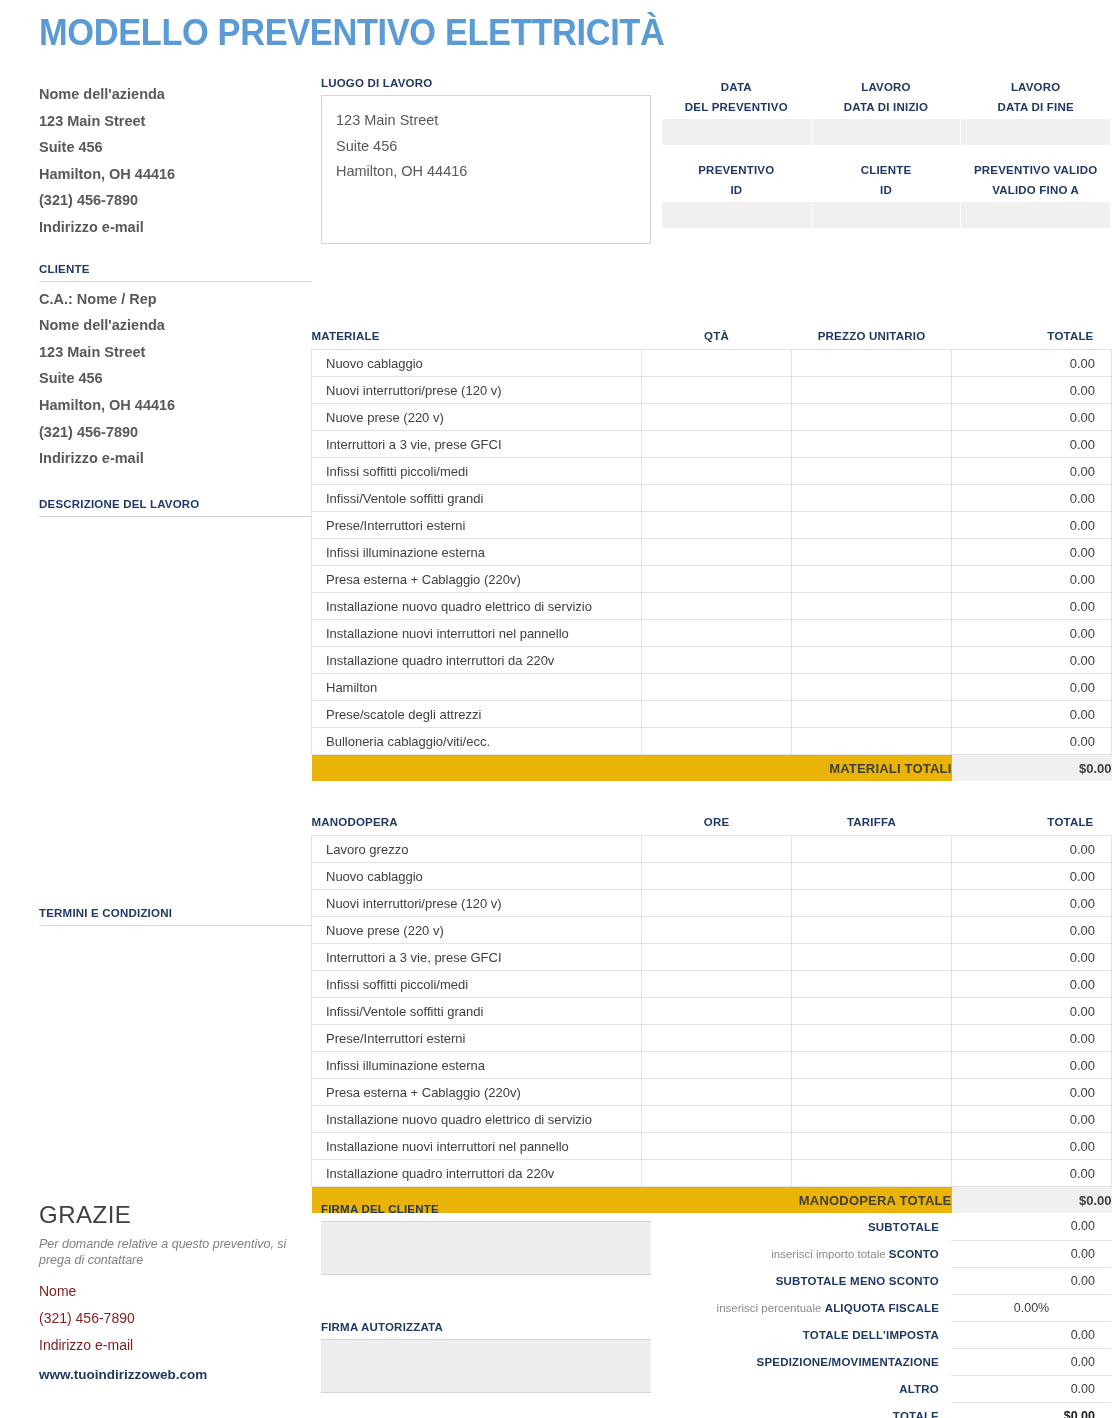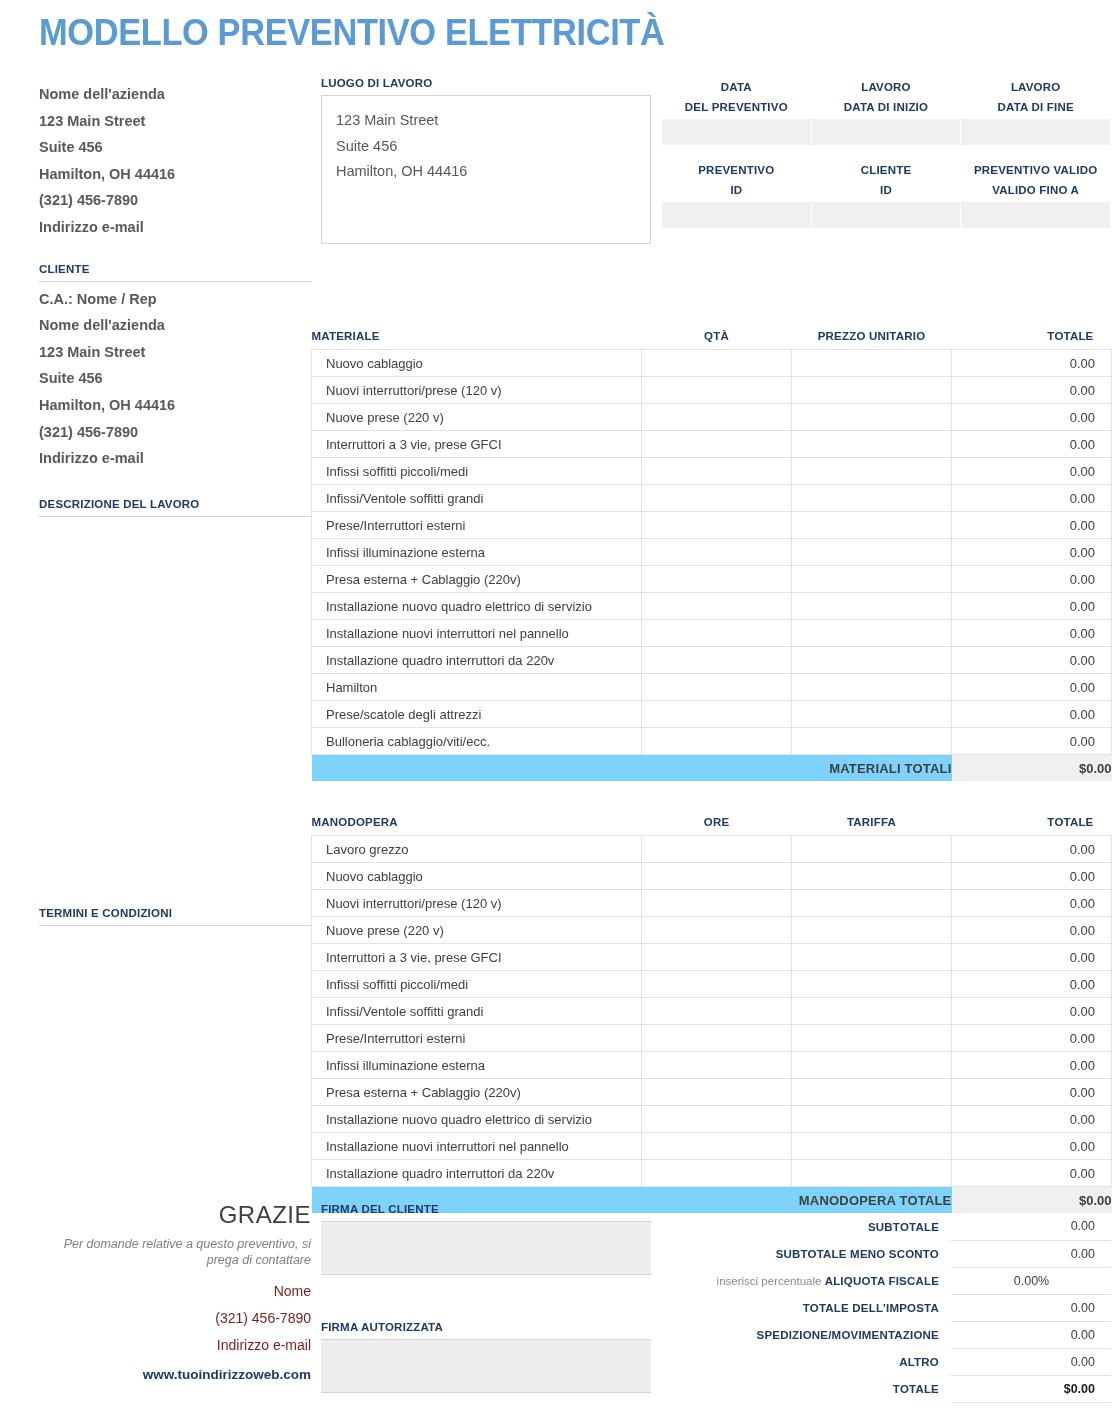--- a/index.html
+++ b/index.html
@@ -148,21 +148,21 @@
     padding: 0;
   }
   .items td.desc { padding-left: 14px; }
   .items td.num  { text-align: right; padding-right: 16px; }
 
   .bar-row td {
     border: none;
     padding: 0;
   }
   .bar-label {
-    background: #7dd3fc;
+    background: #eab308;
     color: #ffffff;
     font-size: 11.5px;
     font-weight: bold;
     text-align: right;
     padding-right: 12px;
     height: 25px;
     line-height: 25px;
     letter-spacing: 0.2px;
   }
   .bar-value {
@@ -210,21 +210,21 @@
   .summary td.val.bold { font-weight: bold; color: #1a1a1a; }
 
   
   .footer-grid {
     position: absolute;
     left: 23px;
     top: 1203px;
     width: 1072px;
     display: flex;
   }
-  .thanks { width: 272px; flex: 0 0 272px; text-align: right; }
+  .thanks { width: 272px; flex: 0 0 272px; }
   .thanks-title {
     font-size: 24px;
     color: #404040;
     line-height: 1;
     letter-spacing: 0.5px;
   }
   .thanks-sub {
     font-size: 12.5px;
     font-style: italic;
     color: #808080;
@@ -579,20 +579,24 @@
       <colgroup>
           <col style="width:640px">
           <col style="width:160px">
         </colgroup>
       <tbody id="summary-body">
           <tr>
             <td class="lbl"><span>SUBTOTALE</span></td>
             <td class="val">0.00</td>
           </tr>
           <tr>
+            <td class="lbl"><span class="hint">inserisci importo totale </span><span>SCONTO</span></td>
+            <td class="val">0.00</td>
+          </tr>
+          <tr>
             <td class="lbl"><span>SUBTOTALE MENO SCONTO</span></td>
             <td class="val">0.00</td>
           </tr>
           <tr>
             <td class="lbl"><span class="hint">inserisci percentuale </span><span>ALIQUOTA FISCALE</span></td>
             <td class="val center">0.00%</td>
           </tr>
           <tr>
             <td class="lbl"><span>TOTALE DELL'IMPOSTA</span></td>
             <td class="val">0.00</td>

